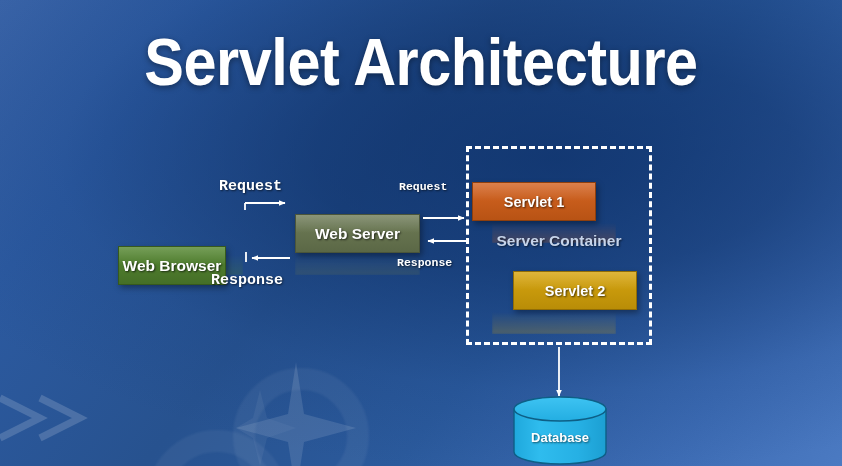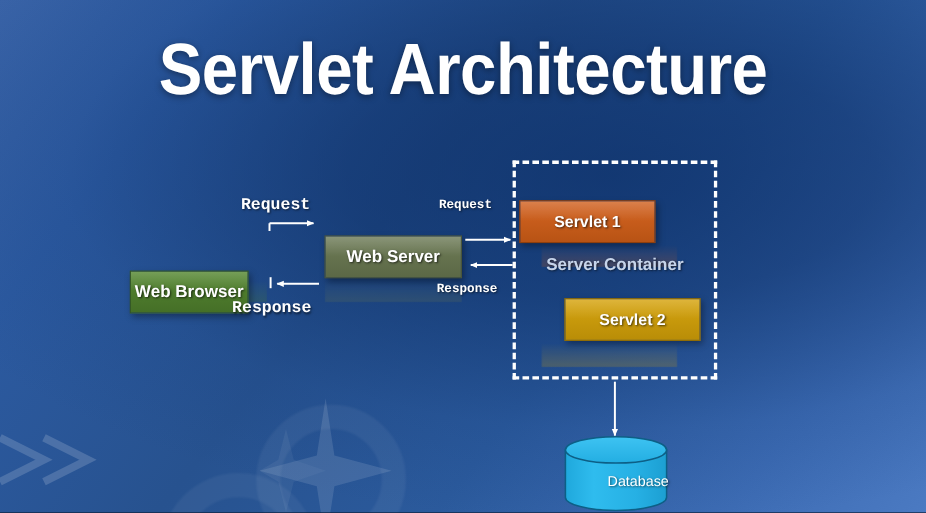--- a/index.html
+++ b/index.html
@@ -185,24 +185,24 @@
   
   #database {
     position: absolute;
     left: 512px; top: 396px;
     width: 96px; height: 70px;
   }
   #database-label {
     position: absolute;
     left: 512px; top: 430px;
     width: 96px;
-    text-align: right;
+    text-align: center;
     color: #ffffff;
     font-size: 13px;
-    font-weight: normal;
+    font-weight: bold;
     text-shadow: 1px 1px 2px rgba(0,0,0,0.55);
   }
 </style>
 </head>
 <body>
 
 <div id="stage">
 
   <div class="wm wm-ring-a"></div>
   <div class="wm wm-ring-b"></div>

